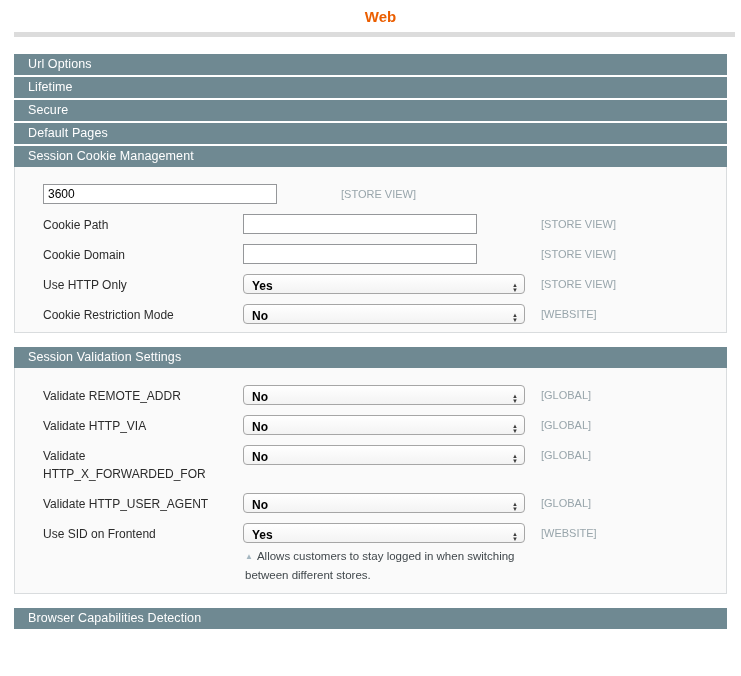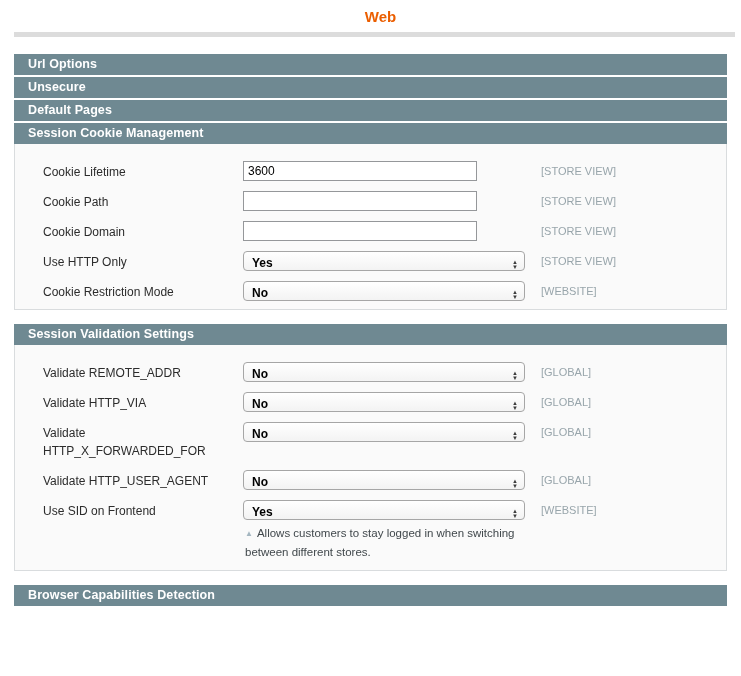--- a/index.html
+++ b/index.html
@@ -28,21 +28,21 @@
 
   .section-group { margin-bottom: 2px; }
   .section-group.has-fieldset { margin-bottom: 14px; }
 
   .section-head {
     height: 21px;
     line-height: 21px;
     background: #6f8992;
     color: #ffffff;
     font-size: 12.5px;
-    font-weight: bold;
+    font-weight: normal;
     padding-left: 14px;
     cursor: pointer;
     letter-spacing: 0.1px;
   }
 
   .fieldset {
     background: #fafafa;
     border: 1px solid #d9dcde;
     border-top: none;
     padding: 17px 0 8px 0;
@@ -136,32 +136,34 @@
 
   <h3 class="page-title">Web</h3>
   <div class="title-divider"></div>
 
   <div class="content">
 
     <div class="section-group">
       <div class="section-head">Url Options</div>
     </div>
     <div class="section-group">
-      <div class="section-head">Unsecure</div>
+      <div class="section-head">Lifetime</div>
+    </div>
+    <div class="section-group">
+      <div class="section-head">Secure</div>
     </div>
     <div class="section-group">
       <div class="section-head">Default Pages</div>
     </div>
 
     <div class="section-group has-fieldset">
       <div class="section-head">Session Cookie Management</div>
       <div class="fieldset">
 
         <div class="field-row">
-          <label class="field-label">Cookie Lifetime</label>
           <div class="field-value">
             <input type="text" class="text-input" value="3600" style="">
           </div>
           <span class="scope-label">[STORE VIEW]</span>
         </div>
 
         <div class="field-row">
           <label class="field-label">Cookie Path</label>
           <div class="field-value">
             <input type="text" class="text-input" value="" style="">

